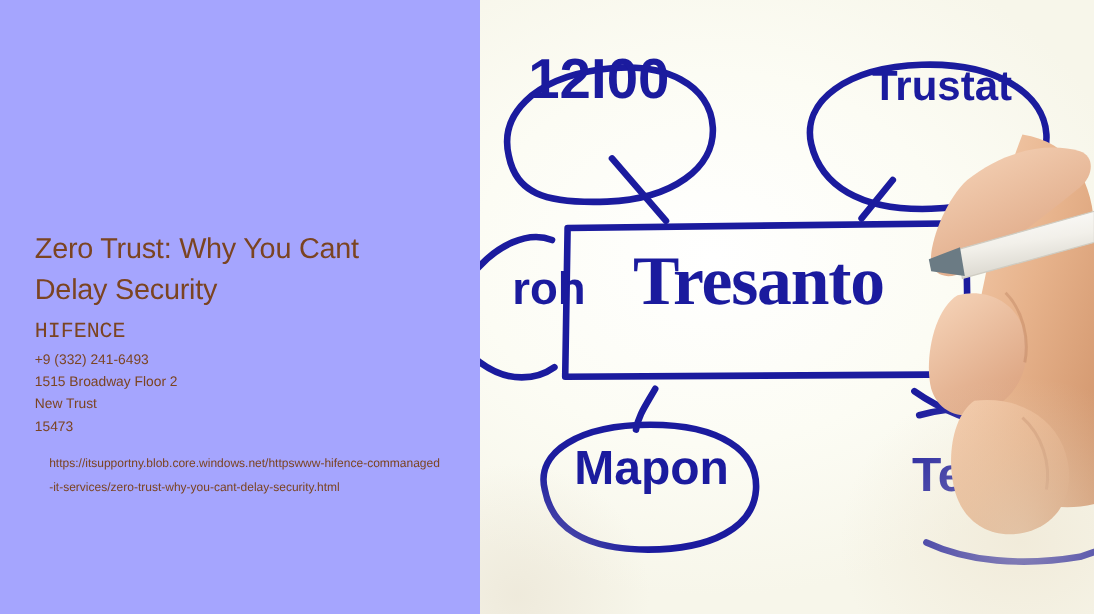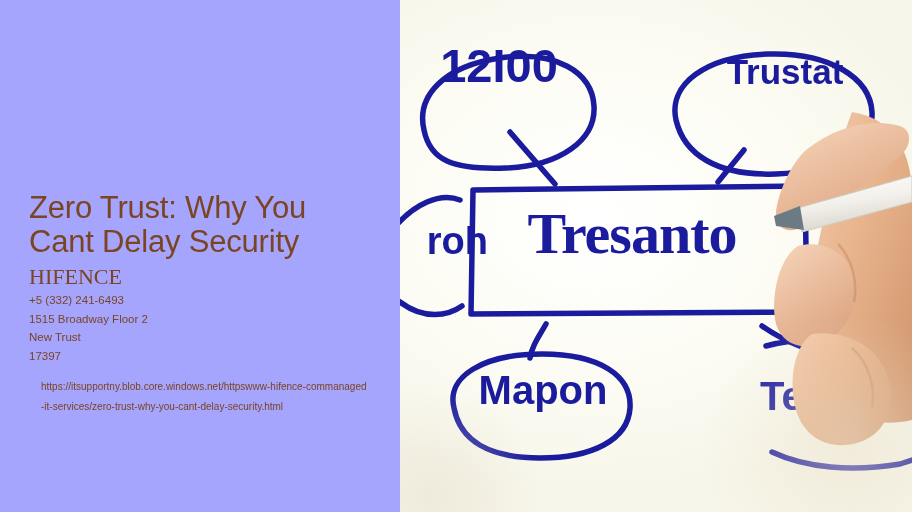--- a/index.html
+++ b/index.html
@@ -27,31 +27,31 @@
     box-sizing: border-box;
   }
   .text-block {
     position: absolute;
     left: 29px;
     top: 191px;
     width: 350px;
   }
   .headline {
     font-family: "Liberation Sans", sans-serif;
-    font-size: 31px;
+    font-size: 24px;
     line-height: 34px;
     color: #7b4422;
     font-weight: 400;
     letter-spacing: -0.2px;
     margin: 0 0 7px 0;
     max-width: 310px;
   }
   .brand {
-    font-family: Liberation Serif, serif;
-    font-size: 22px;
+    font-family: Liberation Mono, monospace;
+    font-size: 18px;
     line-height: 22px;
     color: #7b4422;
     font-weight: 400;
     margin: 0 0 3px 0;
   }
   .detail-line {
     font-family: "Liberation Sans", sans-serif;
     font-size: 11.5px;
     line-height: 18.5px;
     color: #7b4422;
@@ -164,27 +164,27 @@
 
 <div class="canvas">
 
   <div class="left-panel">
     <div class="text-block">
 
       <div class="headline">Zero Trust: Why You Cant Delay Security</div>
 
       <div class="brand">HIFENCE</div>
 
-      <div class="detail-line">+5 (332) 241-6493</div>
+      <div class="detail-line">+9 (332) 241-6493</div>
 
       <div class="detail-line">1515 Broadway Floor 2</div>
 
       <div class="detail-line">New Trust</div>
 
-      <div class="detail-line">17397</div>
+      <div class="detail-line">15473</div>
 
       <div class="url-wrap">
         <div class="url-line">https://itsupportny.blob.core.windows.net/httpswww-hifence-commanaged-it-services/zero-trust-why-you-cant-delay-security.html</div>
       </div>
 
     </div>
   </div>
 
   <div class="right-panel">
     <div class="board"></div>

